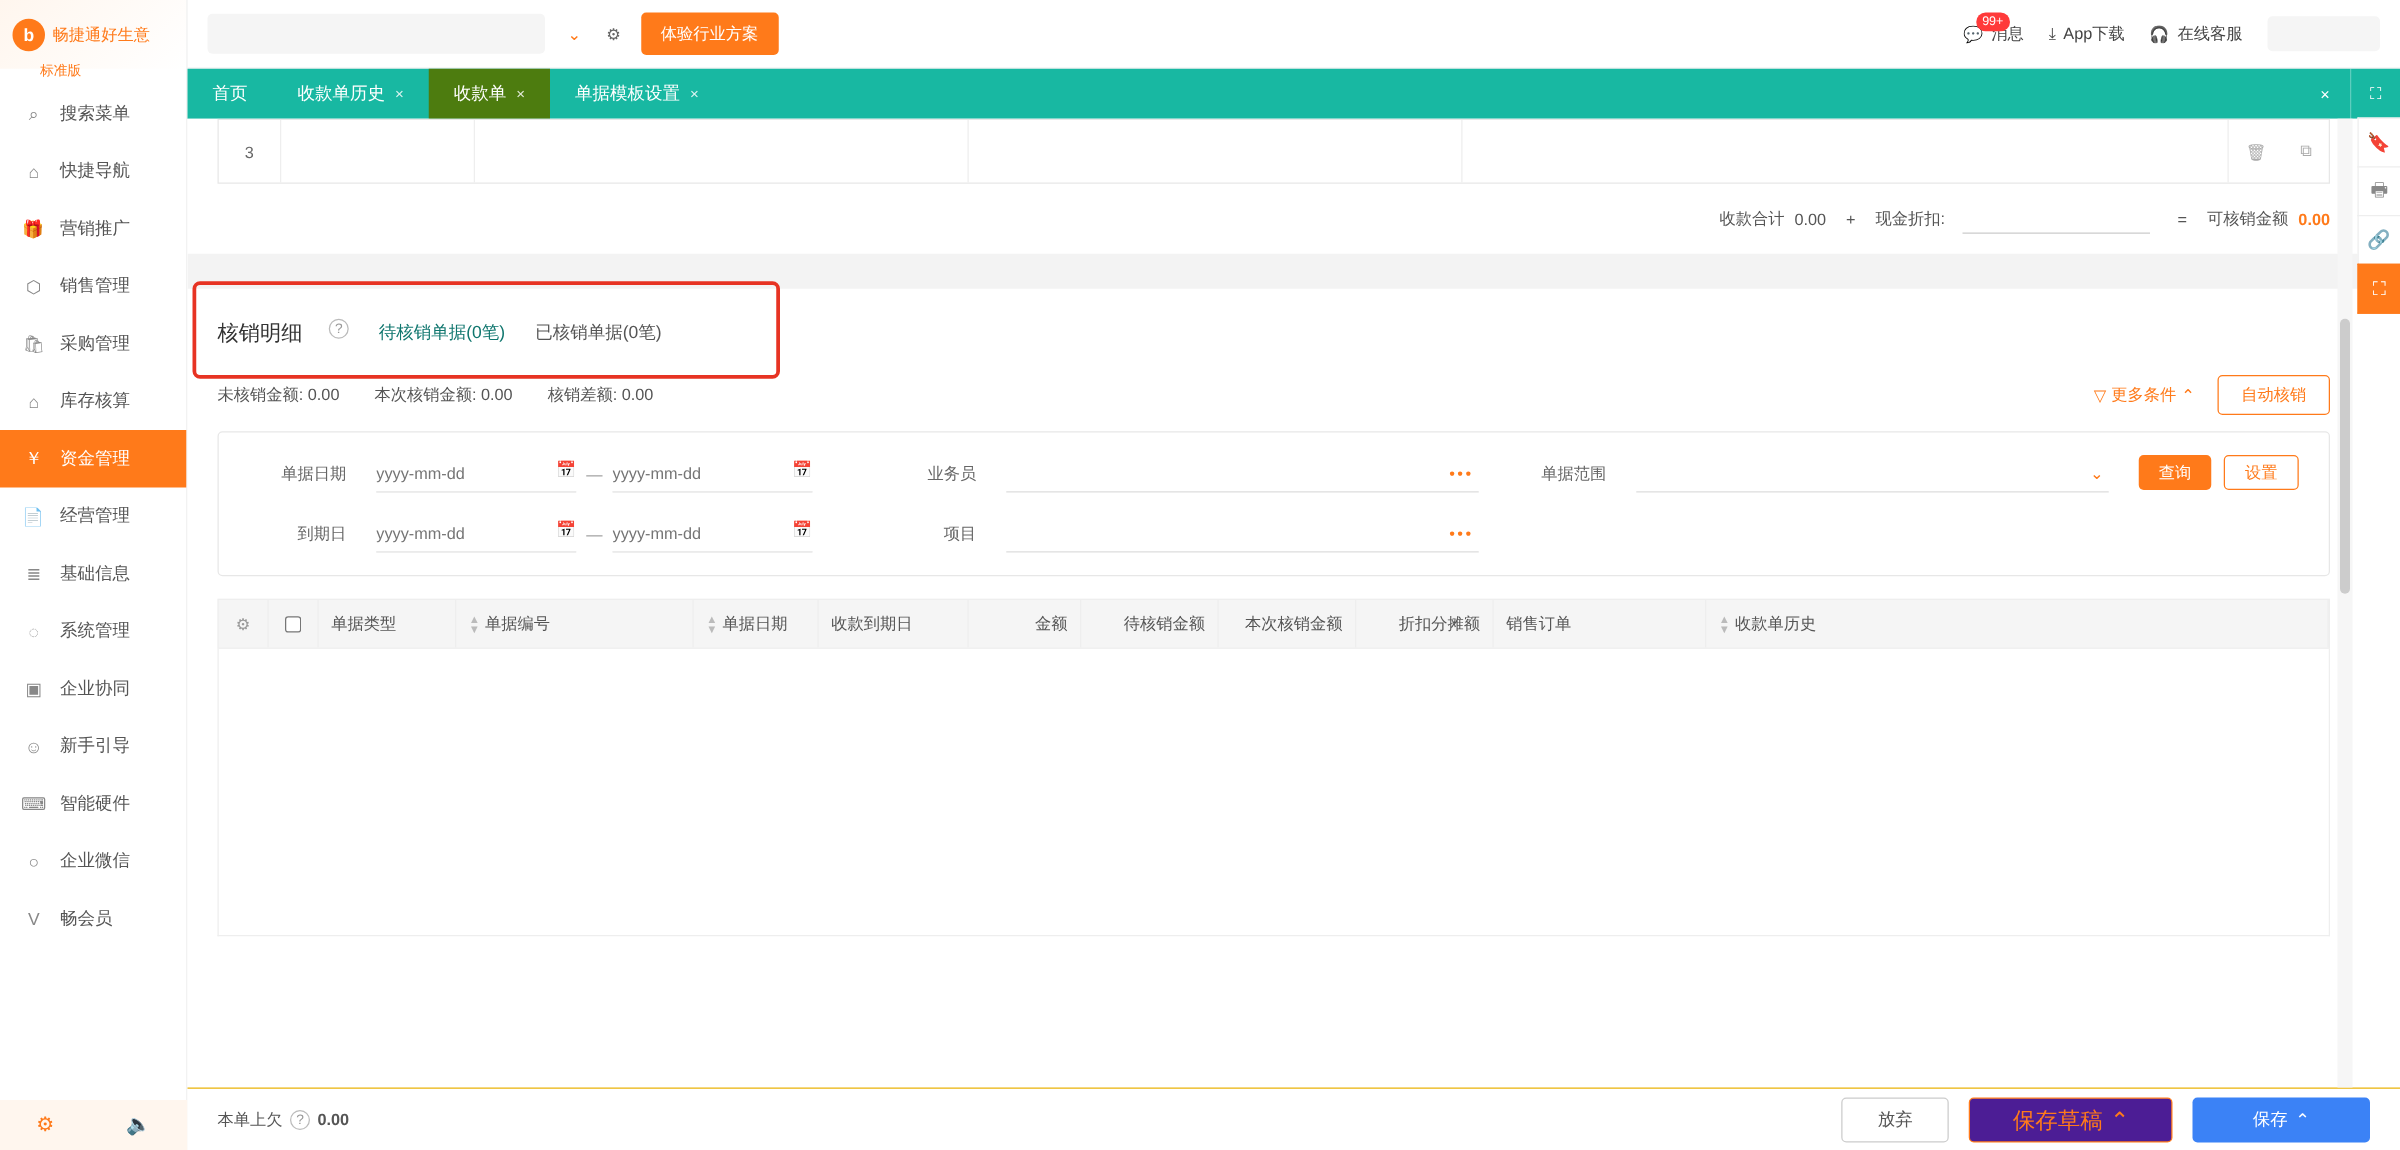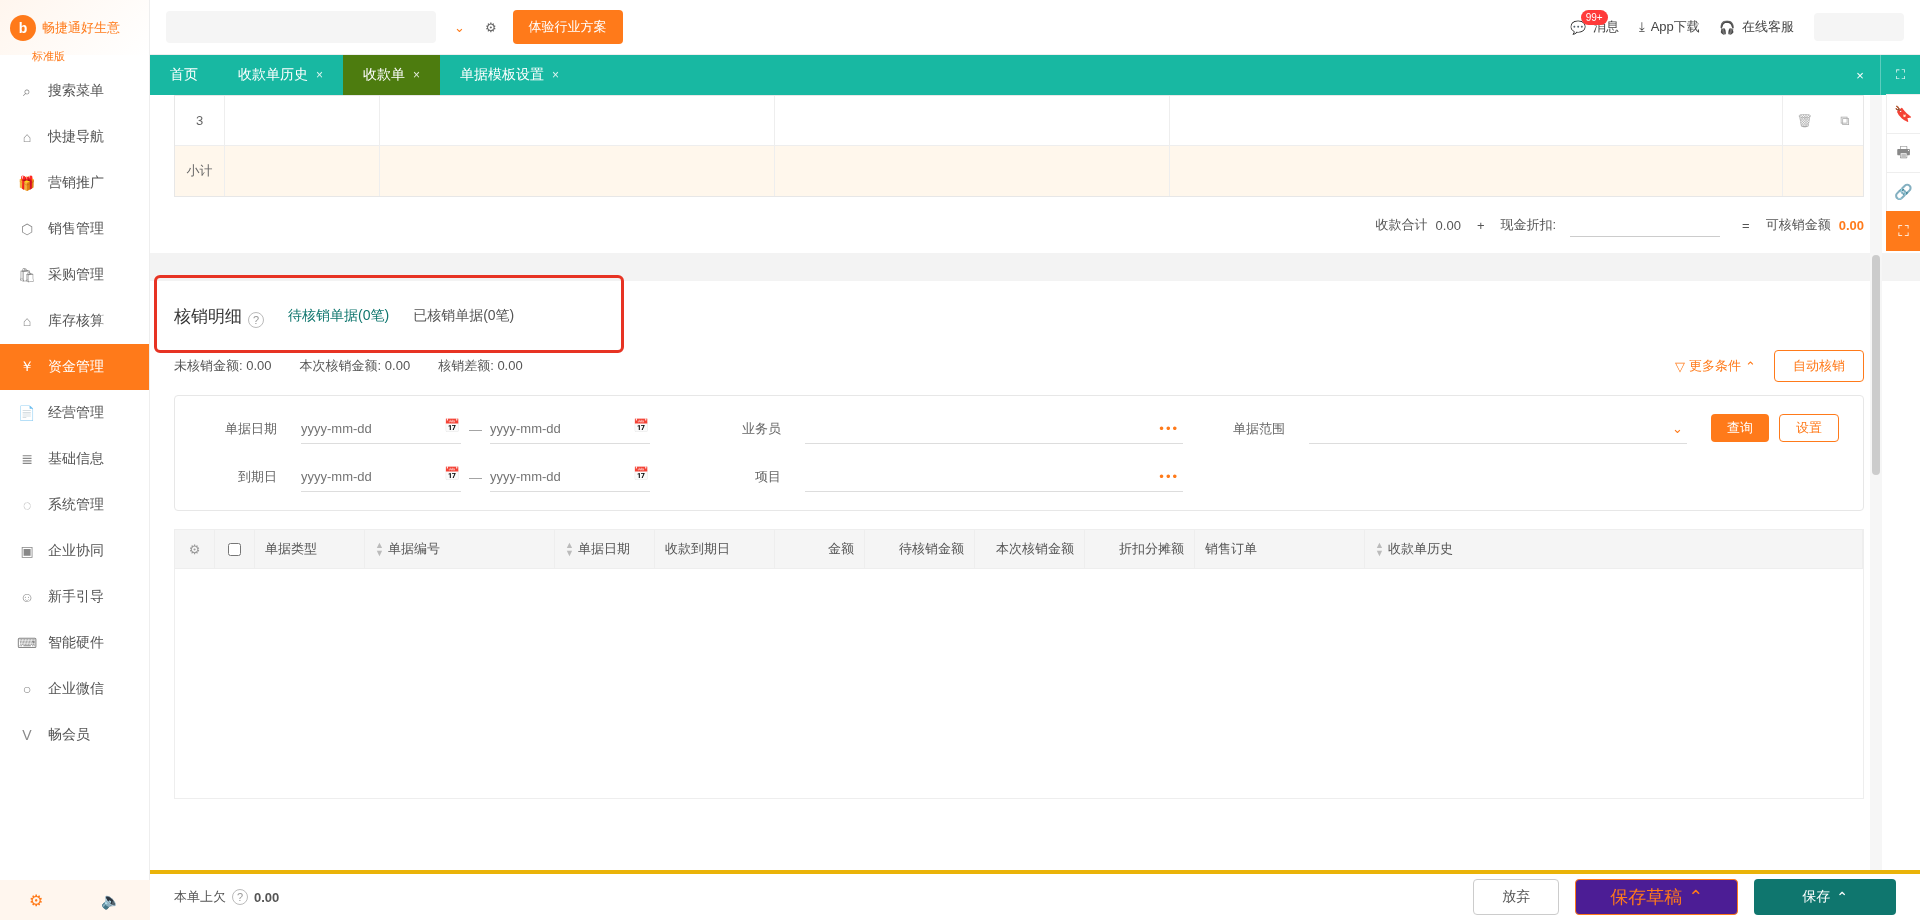--- a/index.html
+++ b/index.html
@@ -48,21 +48,21 @@
 .tr.subtotal{background:#fff7ec;}
 
 .totals{display:flex;justify-content:flex-end;align-items:center;gap:8px;height:56px;font-size:13px;color:#555;}
 .totals .amt{font-weight:500;}
 .totals .orange{color:#ff7a1a;font-weight:600;}
 .totals input{border:none;border-bottom:1px solid #ccc;width:150px;height:24px;outline:none;margin:0 6px;}
 
 .spacer{height:28px;background:#f3f3f3;margin:0 -24px 0 -24px;margin-right:-56px;}
 
 .hx-header{display:flex;align-items:center;height:70px;gap:24px;position:relative;}
-.hx-title{font-size:17px;color:#333;font-weight:500;display:flex;align-items:flex-end;gap:6px;}
+.hx-title{font-size:17px;color:#333;font-weight:500;display:flex;align-items:flex-start;gap:21px;}
 .hx-q{width:16px;height:16px;border:1px solid #bbb;border-radius:50%;display:inline-flex;align-items:center;justify-content:center;font-size:11px;color:#999;}
 .hx-tab{font-size:14px;cursor:pointer;color:#555;}
 .hx-tab.active{color:#0f766e;}
 .red-callout{position:absolute;left:-20px;top:-6px;width:470px;height:78px;border:3px solid #e73323;border-radius:6px;pointer-events:none;}
 
 .hx-summary{display:flex;align-items:center;gap:28px;height:30px;font-size:13px;color:#555;}
 .hx-summary .r{margin-left:auto;display:flex;align-items:center;gap:18px;}
 .more-cond{color:#ff7a1a;cursor:pointer;display:flex;align-items:center;gap:4px;}
 .btn-outline{border:1px solid #ff7a1a;color:#ff7a1a;background:#fff;height:32px;padding:0 18px;border-radius:4px;cursor:pointer;font-size:13px;}
 .btn-primary{background:#ff7a1a;color:#fff;border:none;height:32px;padding:0 22px;border-radius:4px;cursor:pointer;font-size:13px;}
@@ -84,27 +84,27 @@
 .grid-head{display:flex;background:#f5f5f5;height:40px;align-items:stretch;margin-top:18px;border:1px solid #eee;}
 .gh{display:flex;align-items:center;padding:0 10px;font-size:13px;color:#555;border-right:1px solid #eee;position:relative;}
 .gh .sort{font-size:9px;color:#bbb;margin-right:4px;line-height:8px;}
 .gh-gear{width:40px;justify-content:center;color:#999;cursor:pointer;}
 .gh-chk{width:40px;justify-content:center;}
 .gh-chk input{cursor:pointer;}
 .w100{width:110px;}.w170{width:190px;}.w90{width:100px;}.w110{width:120px;}.w85{flex:0 0 90px;justify-content:flex-end;}.w95{width:110px;justify-content:flex-end;}.w150{width:170px;}.wflex{flex:1;}
 
 .grid-body{height:230px;border:1px solid #eee;border-top:none;}
 
-.footer{position:absolute;left:150px;right:0;bottom:0;height:50px;border-top:4px solid #eab308;display:flex;align-items:center;padding:0 24px;background:#fff;}
+.footer{position:absolute;left:150px;right:0;bottom:0;height:50px;border-top:1px solid #eab308;display:flex;align-items:center;padding:0 24px;background:#fff;}
 .footer-left{display:flex;align-items:center;gap:6px;font-size:13px;color:#555;}
 .footer-left .v{font-weight:600;}
 .footer-right{margin-left:auto;display:flex;gap:16px;}
 .btn-ghost{background:#fff;border:1px solid #ccc;height:36px;padding:0 28px;border-radius:4px;cursor:pointer;font-size:14px;color:#555;}
 .btn-outline-lg{border:1px solid #ff7a1a;color:#ff7a1a;background:#4c1d95;height:36px;padding:0 34px;border-radius:4px;cursor:pointer;font-size:18px;display:flex;align-items:center;gap:6px;}
-.btn-primary-lg{background:#0f766e;color:#fff;border:none;height:36px;padding:0 48px;border-radius:4px;cursor:pointer;font-size:14px;display:flex;align-items:center;gap:6px;}
+.btn-primary-lg{background:#3b82f6;color:#fff;border:none;height:36px;padding:0 48px;border-radius:4px;cursor:pointer;font-size:14px;display:flex;align-items:center;gap:6px;}
 
 .right-dock{position:absolute;right:0;top:95px;width:34px;display:flex;flex-direction:column;}
 .rd-item{width:34px;height:40px;display:flex;align-items:center;justify-content:center;background:#fff;border:1px solid #eee;border-right:none;margin-top:-1px;color:#888;cursor:pointer;font-size:15px;}
 .rd-item.active{background:#ff7a1a;color:#fff;border-color:#ff7a1a;}
 
 .scrollbar-v{position:absolute;right:38px;top:95px;bottom:50px;width:12px;background:#f6f6f6;}
 .scrollbar-v .thumb{position:absolute;left:2px;width:8px;background:#ccc;border-radius:4px;top:160px;height:220px;}
 </style>
 </head>
 <body>
@@ -238,28 +238,20 @@
     <div class="tr">
       <div class="cell c-idx">3</div>
       <div class="cell c1"></div>
       <div class="cell c2"></div>
       <div class="cell c3"></div>
       <div class="cell c4"></div>
       <div class="cell c-act">
         <span>🗑</span>
         <span>⧉</span>
       </div>
-    </div>
-    <div class="tr subtotal">
-      <div class="cell c-idx">小计</div>
-      <div class="cell c1"></div>
-      <div class="cell c2"></div>
-      <div class="cell c3"></div>
-      <div class="cell c4"></div>
-      <div class="cell c-act"></div>
     </div>
   </div>
 
   <div class="totals">
     <span>收款合计</span>
     <span class="amt">0.00</span>
     <span style="margin:0 8px">+</span>
     <span>现金折扣:</span>
     <input type="text" style="">
     <span style="margin:0 8px">=</span>

